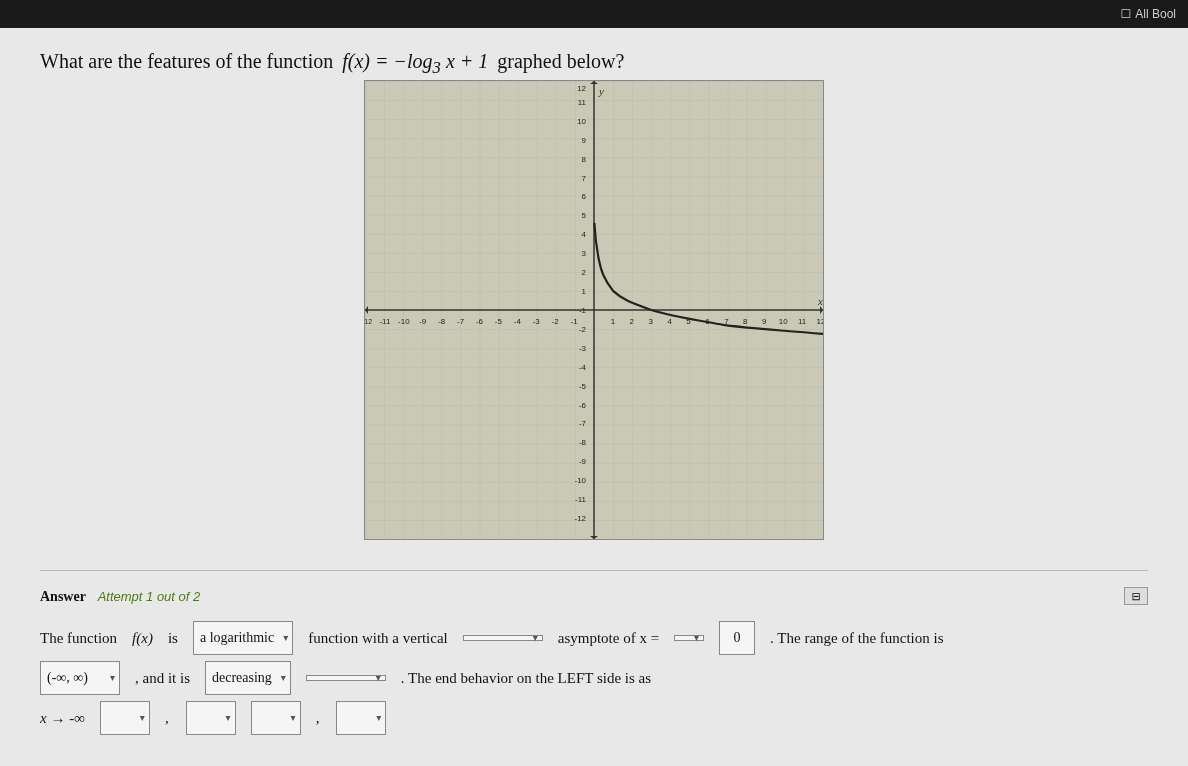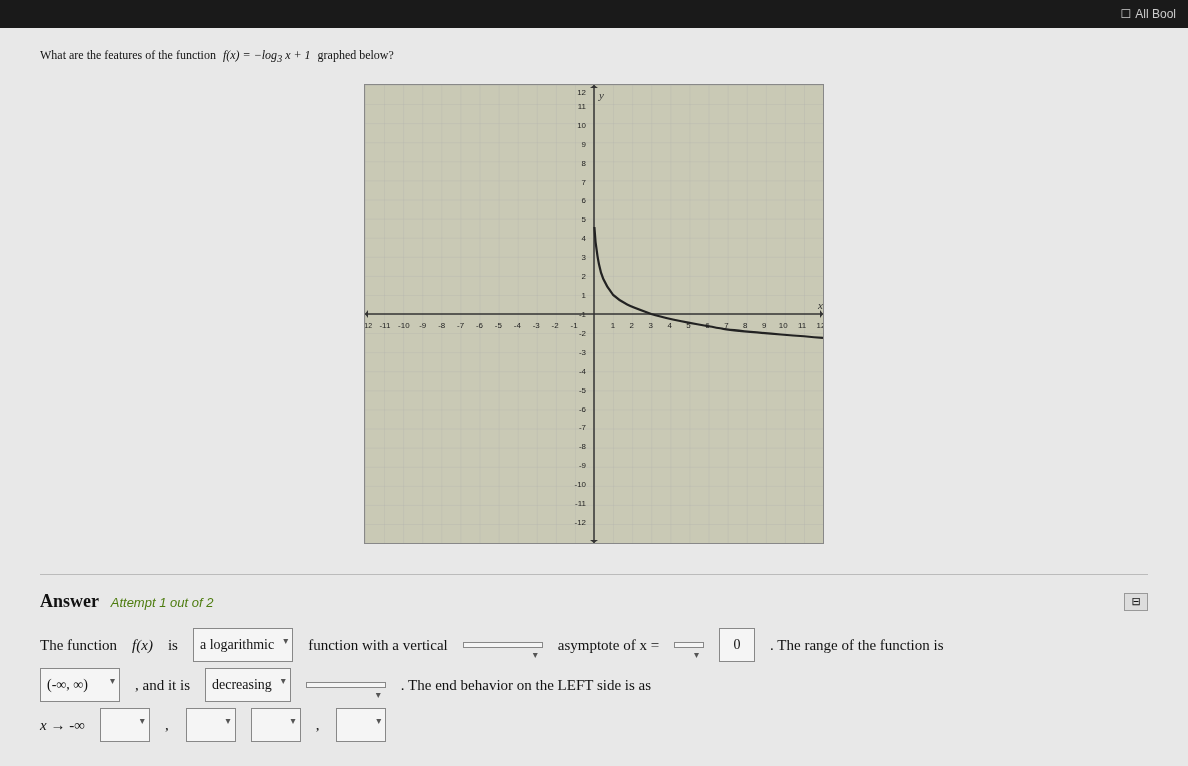--- a/index.html
+++ b/index.html
@@ -30,22 +30,21 @@
       gap: 4px;
       font-size: 12px;
       color: #ccc;
     }
 
     .main-content {
       padding: 18px 40px 20px 40px;
     }
 
     .question-header {
-      font-size: 12px;
-      margin-bottom: 18px;
+      font-size: 20px;
       line-height: 1.5;
     }
 
     .graph-container {
       display: flex;
       justify-content: center;
       margin-bottom: 30px;
     }
 
     .graph-area {
@@ -61,21 +60,21 @@
       height: 100%;
     }
 
     .answer-section {
       border-top: 1px solid #bbb;
       padding-top: 16px;
       margin-top: 10px;
     }
 
     .answer-label {
-      font-size: 18px;
+      font-size: 14px;
       font-weight: bold;
       margin-bottom: 4px;
     }
 
     .attempt-label {
       font-size: 13px;
       color: #4d7c0f;
       font-style: italic;
       margin-left: 8px;
       font-family: Arial, sans-serif;
@@ -96,21 +95,21 @@
       border: 1px solid #999;
       display: flex;
       align-items: center;
       justify-content: center;
       cursor: pointer;
       font-size: 11px;
     }
 
     .dropdown {
       display: inline-flex;
-      align-items: flex-start;
+      align-items: center;
       border: 1px solid #888;
       background: #f5f5f5;
       padding: 2px 18px 2px 6px;
       font-size: 14px;
       font-family: Georgia, serif;
       position: relative;
       cursor: pointer;
       min-width: 80px;
     }
 

